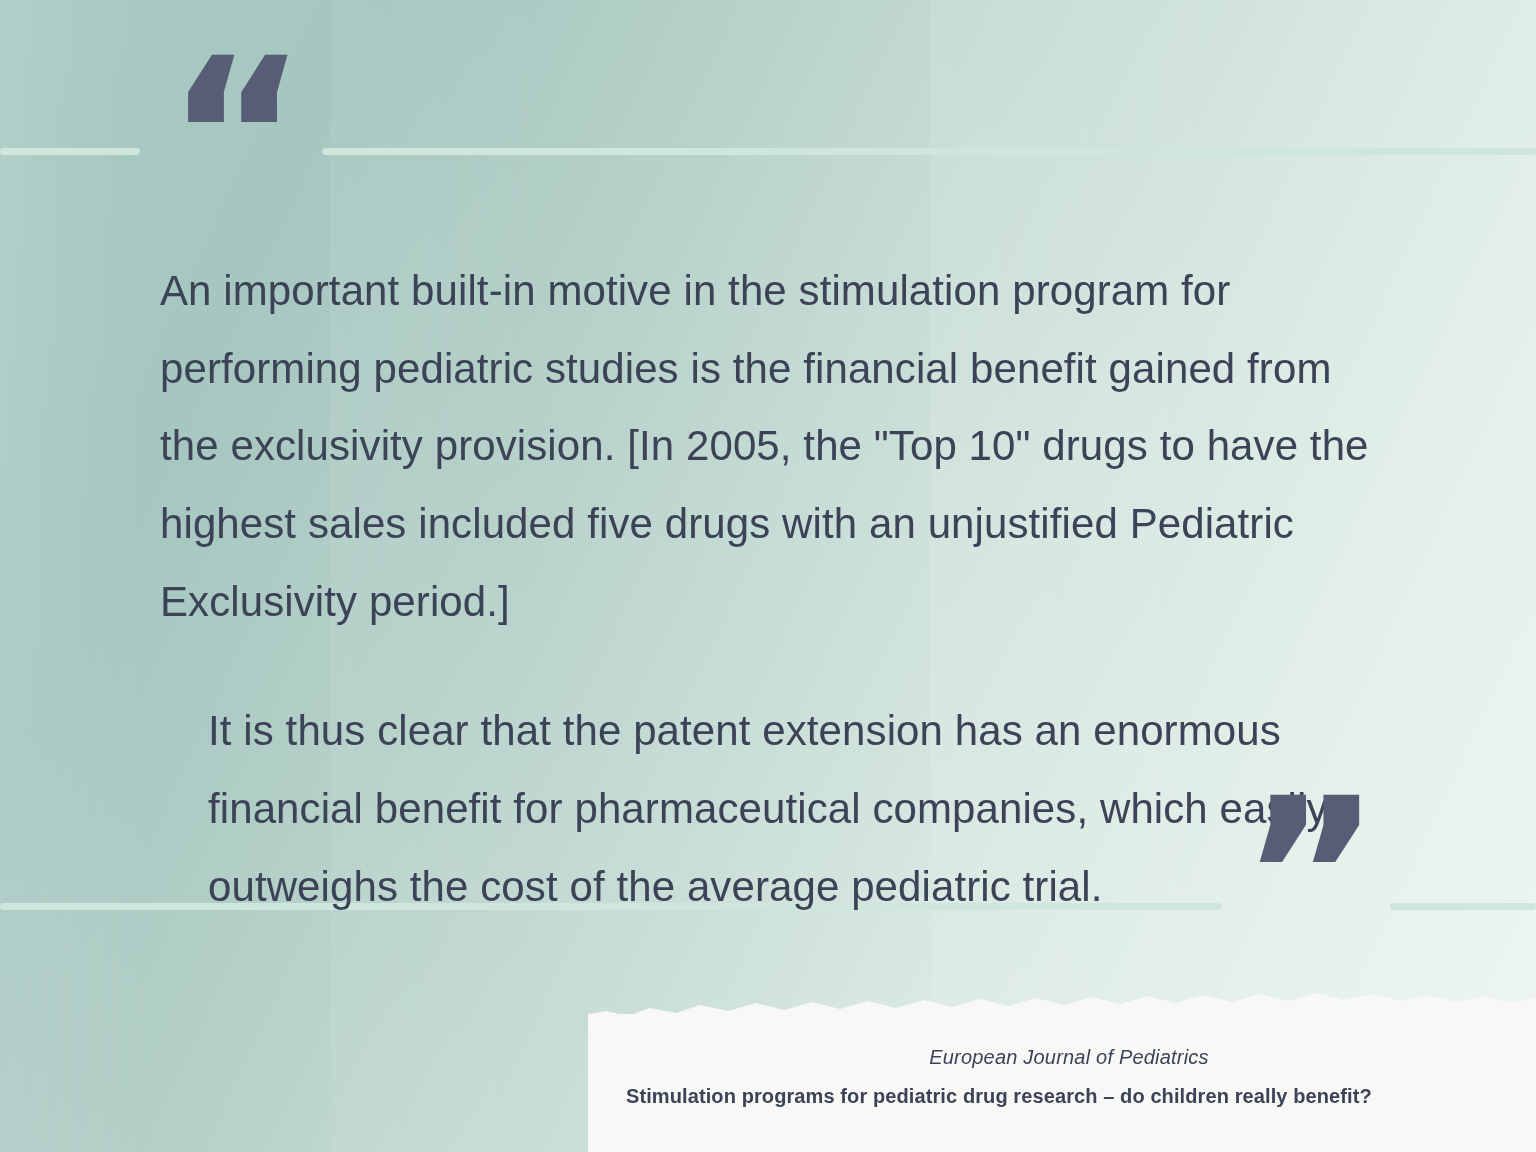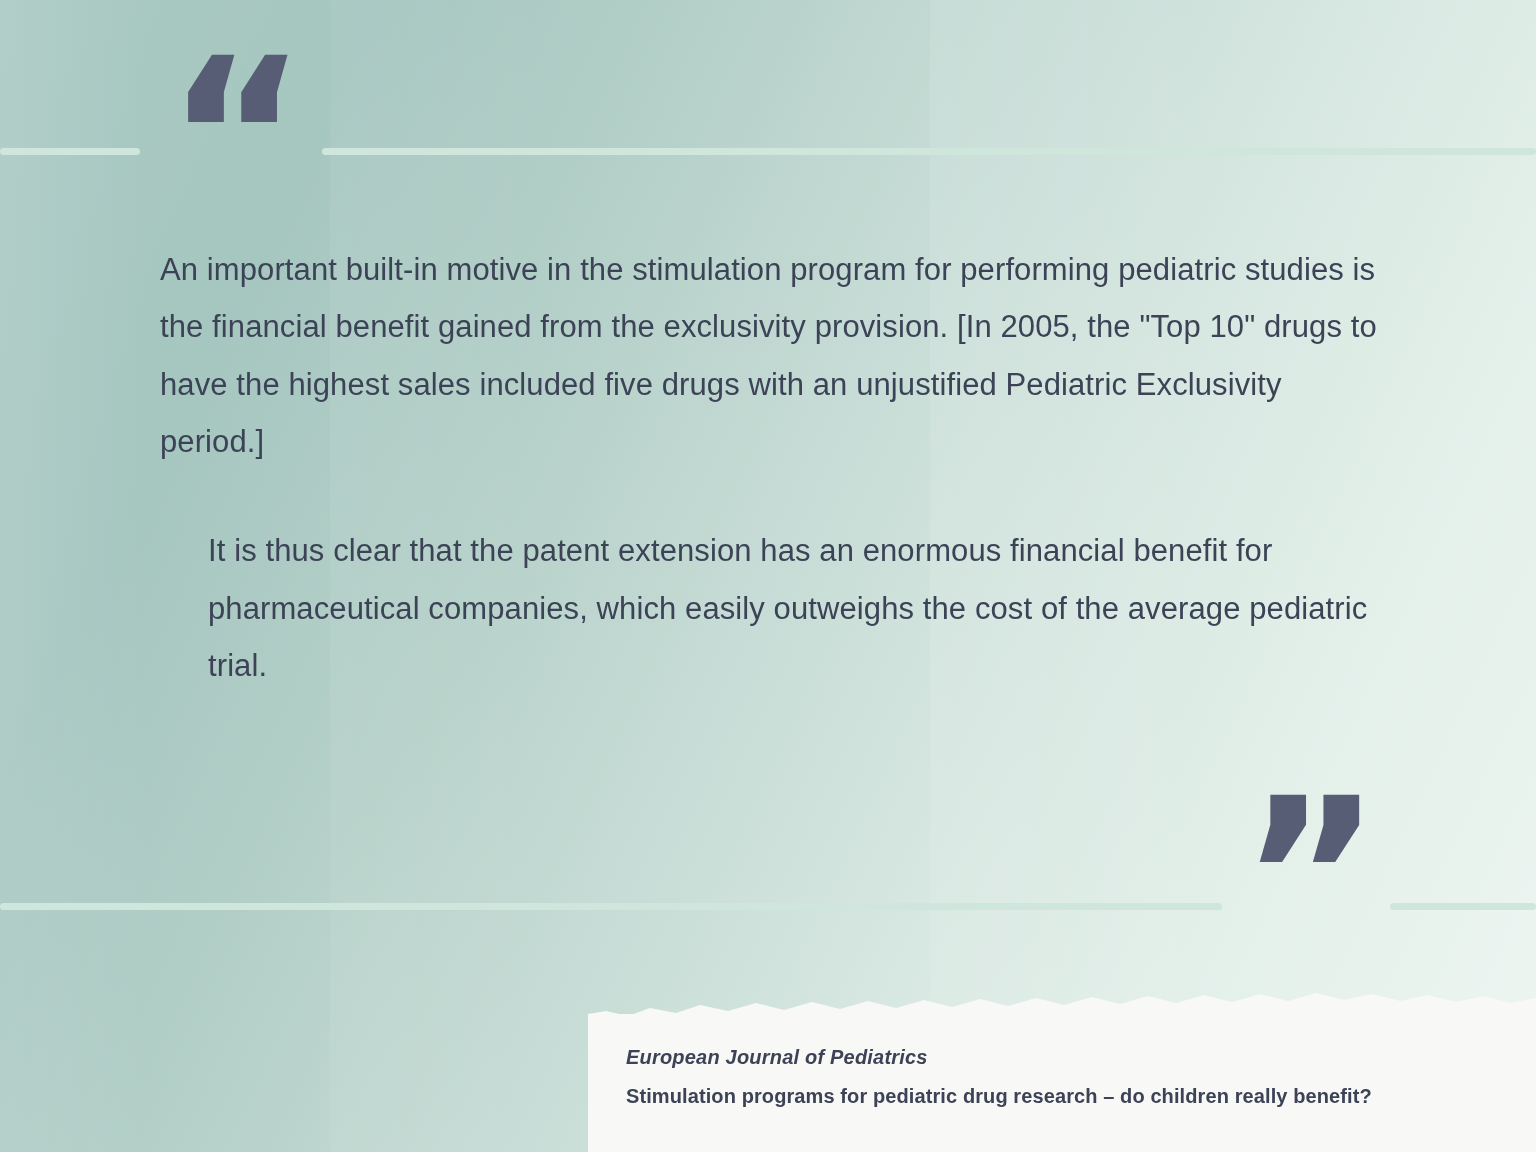--- a/index.html
+++ b/index.html
@@ -87,21 +87,21 @@
     top: 770px;
     font-size: 215px;
   }
 
   .quote-body {
     position: absolute;
     left: 160px;
     top: 210px;
     width: 1230px;
     color: #3c4356;
-    font-size: 31px;
+    font-size: 42px;
     line-height: 1.85;
     font-weight: 400;
     letter-spacing: 0.1px;
   }
   .quote-para + .quote-para {
     margin-top: 52px;
     margin-left: 48px;
   }
 
   
@@ -131,22 +131,23 @@
   .footer-text {
     position: absolute;
     left: 38px;
     top: 32px;
     right: 24px;
   }
   .footer-source {
     color: #3c4356;
     font-size: 20px;
     font-style: italic;
-    font-weight: 700;
+    font-weight: 400;
     letter-spacing: 0.2px;
+    text-align: center;
   }
   .footer-title {
     margin-top: 16px;
     color: #3c4356;
     font-size: 20px;
     font-weight: 700;
     letter-spacing: 0.1px;
   }
 </style>
 </head>

